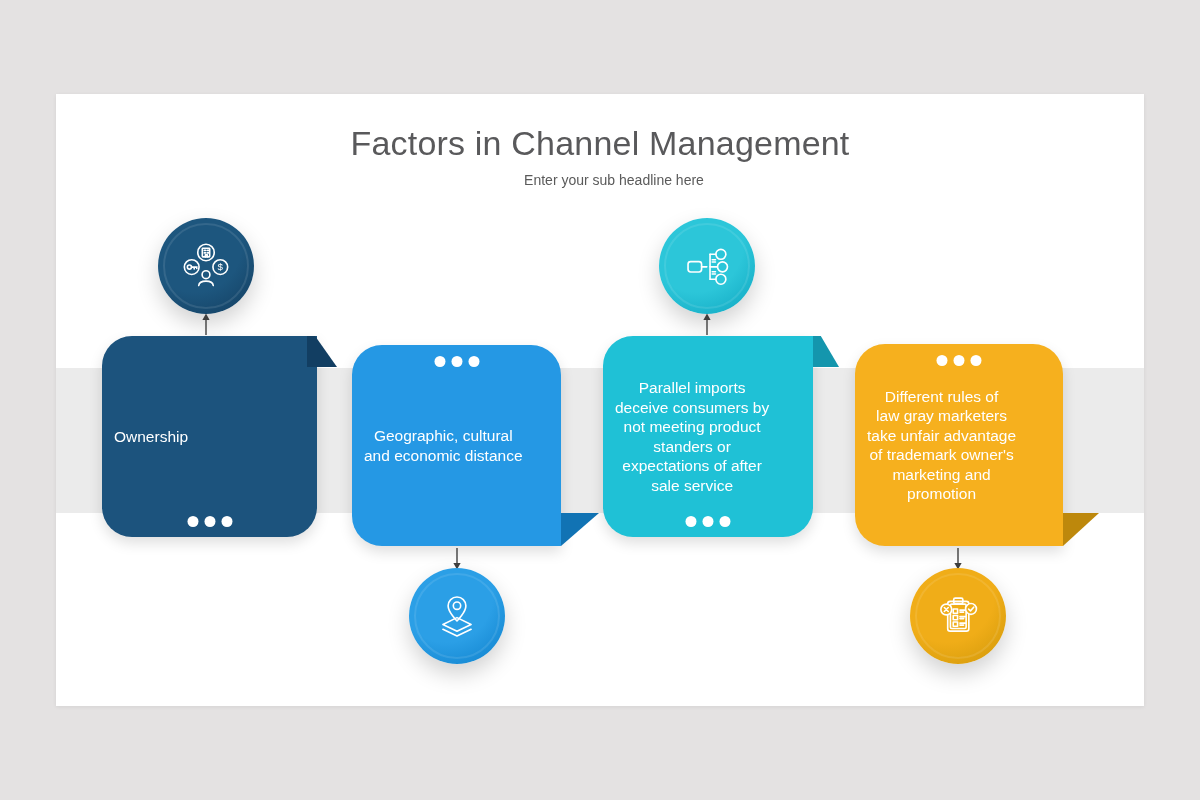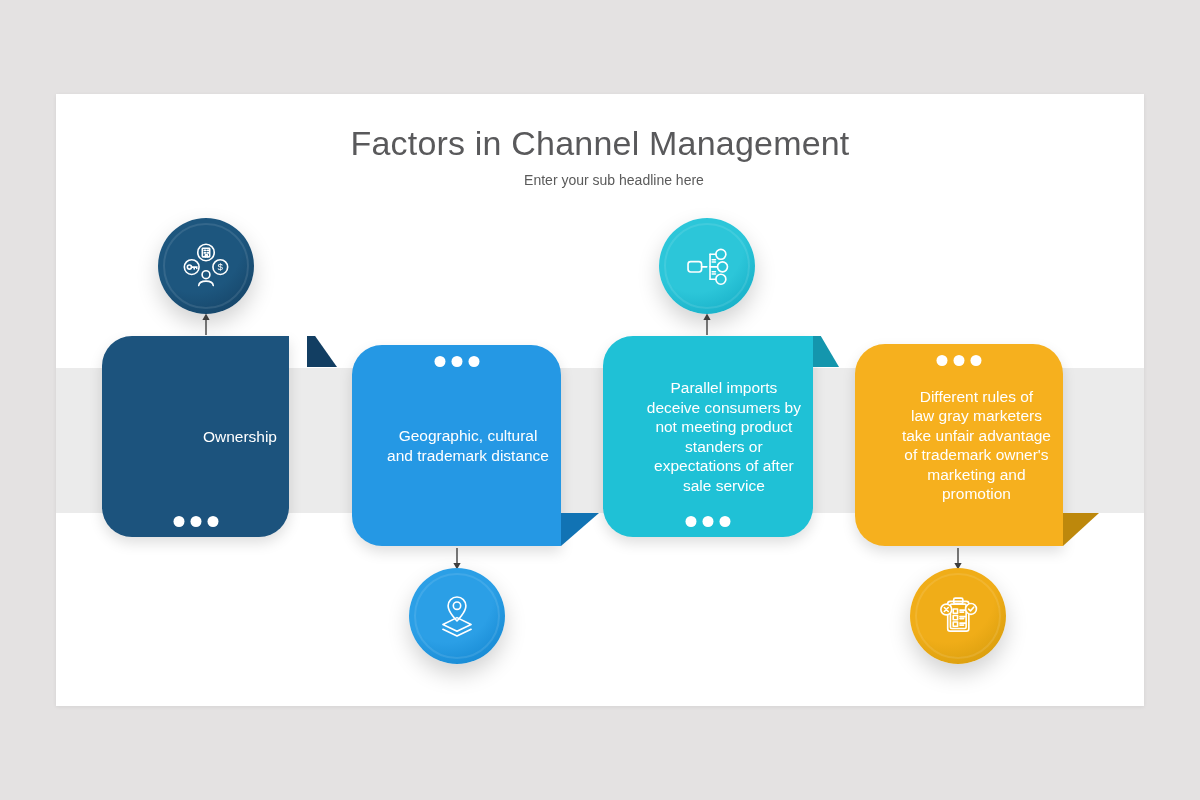--- a/index.html
+++ b/index.html
@@ -22,27 +22,27 @@
     text-align:center;font-size:14px;line-height:20px;color:#5a5a5a;padding-left:14px;
   }
   .band{
     position:absolute;left:0;top:274px;width:1088px;height:145px;
     background:#ebebeb;
   }
   
   .card{
     position:absolute;background:var(--card);
     box-shadow:0 6px 14px rgba(0,0,0,0.13);
-    display:flex;align-items:center;justify-content:flex-end;
+    display:flex;align-items:center;justify-content:flex-start;
     color:#ffffff;text-align:center;
   }
   .card-label{
     font-size:15.5px;line-height:19.5px;white-space:pre-line;padding:0 12px;
   }
-  .g1 .card{left:46px;top:242px;width:187px;height:201px;border-radius:30px 0 30px 30px;}
+  .g1 .card{left:46px;top:242px;width:215px;height:201px;border-radius:30px 0 30px 30px;}
   .g2 .card{left:296px;top:251px;width:209px;height:201px;border-radius:30px 30px 0 30px;}
   .g3 .card{left:547px;top:242px;width:210px;height:201px;border-radius:30px 0 30px 30px;}
   .g4 .card{left:799px;top:250px;width:208px;height:202px;border-radius:30px 30px 0 30px;}
   .fold{position:absolute;background:var(--fold);}
   .g1 .fold{left:251px;top:242px;width:30px;height:31px;clip-path:polygon(0 0,27% 0,100% 100%,0 100%);}
   .g3 .fold{left:757px;top:242px;width:26px;height:31px;clip-path:polygon(0 0,30% 0,100% 100%,0 100%);}
   .g2 .fold{left:505px;top:419px;width:38px;height:33px;clip-path:polygon(0 0,100% 0,0 100%);}
   .g4 .fold{left:1007px;top:419px;width:36px;height:33px;clip-path:polygon(0 0,100% 0,0 100%);}
   .dots{position:absolute;left:50%;transform:translateX(-50%);display:flex;gap:6px;}
   .dots span{width:11px;height:11px;border-radius:50%;background:#fff;display:block;}
@@ -106,21 +106,21 @@
           <span></span>
           <span></span>
         </div>
     </div>
     <div class="fold"></div>
   </div>
 
   <div class="g2" style="--card: #2598e4; --fold: #1173b4; --c1: #2b9fe6; --c2: #0c7ec9;">
     <div class="card">
       <div class="card-label">Geographic, cultural
-and trademark distance</div>
+and economic distance</div>
       <div class="dots top">
           <span></span>
           <span></span>
           <span></span>
         </div>
     </div>
     <div class="fold"></div>
     <svg class="arrow" viewBox="0 0 12 22">
       <path d="M6 0v16" stroke="#3f3f3f" stroke-width="1.4"></path>
       <path d="M6 21.5 2.4 15h7.2Z" fill="#3f3f3f"></path>

